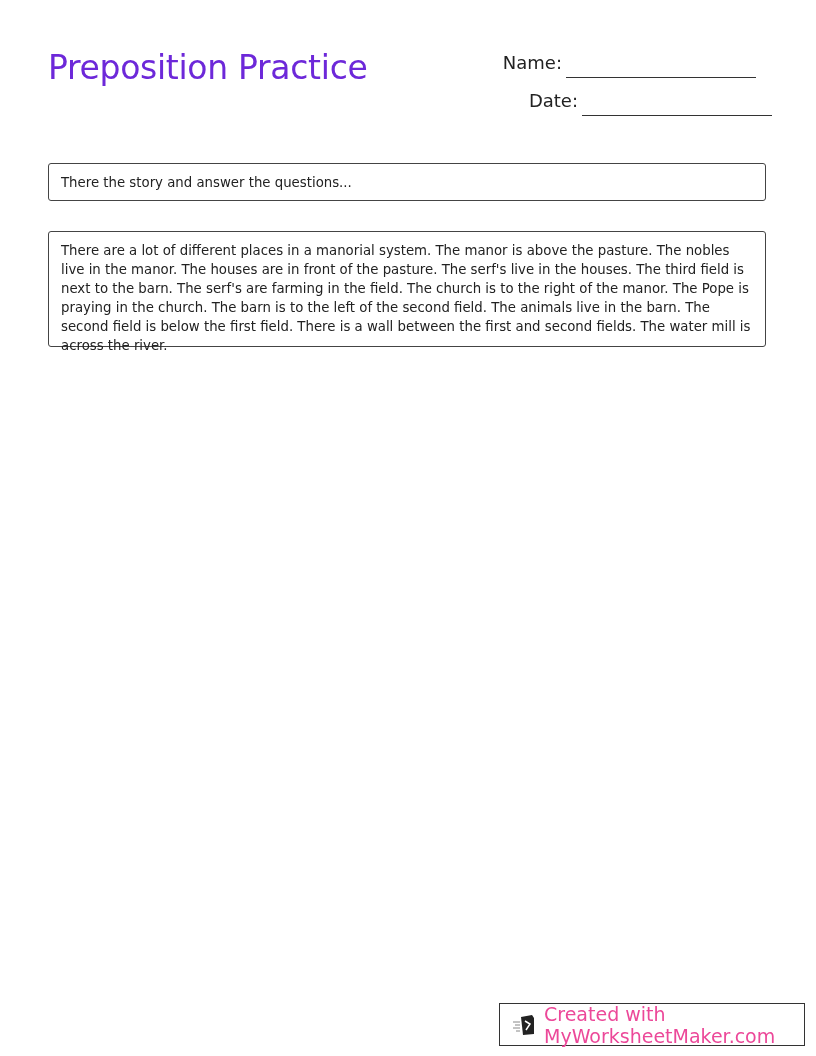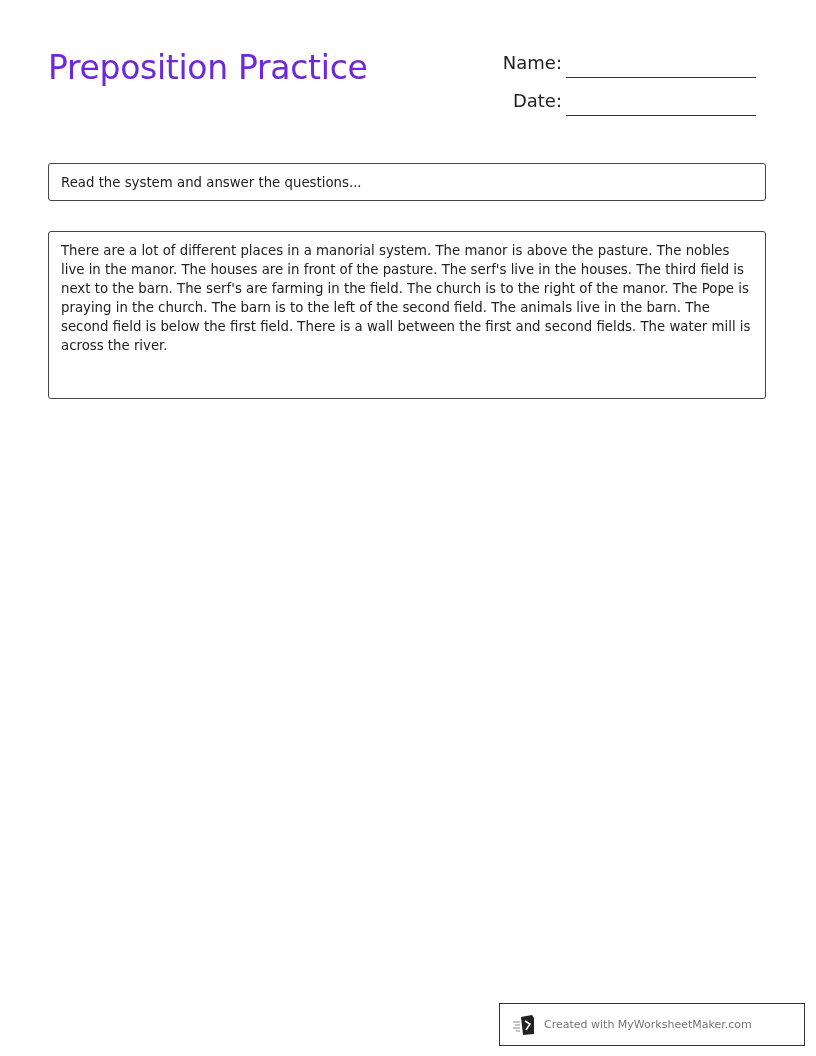--- a/index.html
+++ b/index.html
@@ -19,46 +19,46 @@
     margin-right: 4px; line-height: 22px;
   }
   .field-line {
     width: 190px; height: 0; border-bottom: 1.5px solid #333; margin-bottom: -4px;
   }
   .box {
     position: absolute; left: 48px; width: 718px;
     border: 1.5px solid #444; border-radius: 3px; box-sizing: border-box;
   }
   .instructions { top: 163px; height: 38px; padding: 10px 12px; font-size: 13.3px; line-height: 18px; }
-  .story { top: 231px; height: 168px; padding: 9px 12px; font-size: 13.3px; line-height: 19px; }
+  .story { top: 231px; height: 116px; padding: 9px 12px; font-size: 13.3px; line-height: 19px; }
   .footer {
     position: absolute; left: 499px; top: 1003px; width: 306px; height: 43px;
     border: 1.5px solid #333; box-sizing: border-box;
     display: flex; align-items: center; padding-left: 12px;
   }
   .footer-logo { width: 26px; height: 22px; margin-right: 6px; }
-  .footer-text { font-size: 11px; color: #737373; }
+  .footer-text { font-size: 19px; color: #ec4899; }
 </style>
 </head>
 <body>
 
 <h1 class="title">Preposition Practice</h1>
 
 <div class="field-row" style="left:492px; top:52px;">
   <span class="field-label">Name:</span>
   <div class="field-line"></div>
 </div>
 
-<div class="field-row" style="left:492px; top:90px;justify-content:space-between;">
+<div class="field-row" style="left:508px; top:90px;justify-content:space-between;">
   <span class="field-label">Date:</span>
   <div class="field-line"></div>
 </div>
 
 <div class="box instructions">
-  <span>Read the system and answer the questions...</span>
+  <span>There the story and answer the questions...</span>
 </div>
 
 <div class="box story">
   <span>There are a lot of different places in a manorial system. The manor is above the pasture. The nobles live in the manor. The houses are in front of the pasture. The serf's live in the houses. The third field is next to the barn. The serf's are farming in the field. The church is to the right of the manor. The Pope is praying in the church. The barn is to the left of the second field. The animals live in the barn. The second field is below the first field. There is a wall between the first and second fields. The water mill is across the river.</span>
 </div>
 
 <div class="footer">
   <span class="footer-logo">
     <svg width="26" height="22" viewBox="0 0 26 22">
       <line x1="1" y1="8" x2="8" y2="8" stroke="#888" stroke-width="1"></line>

